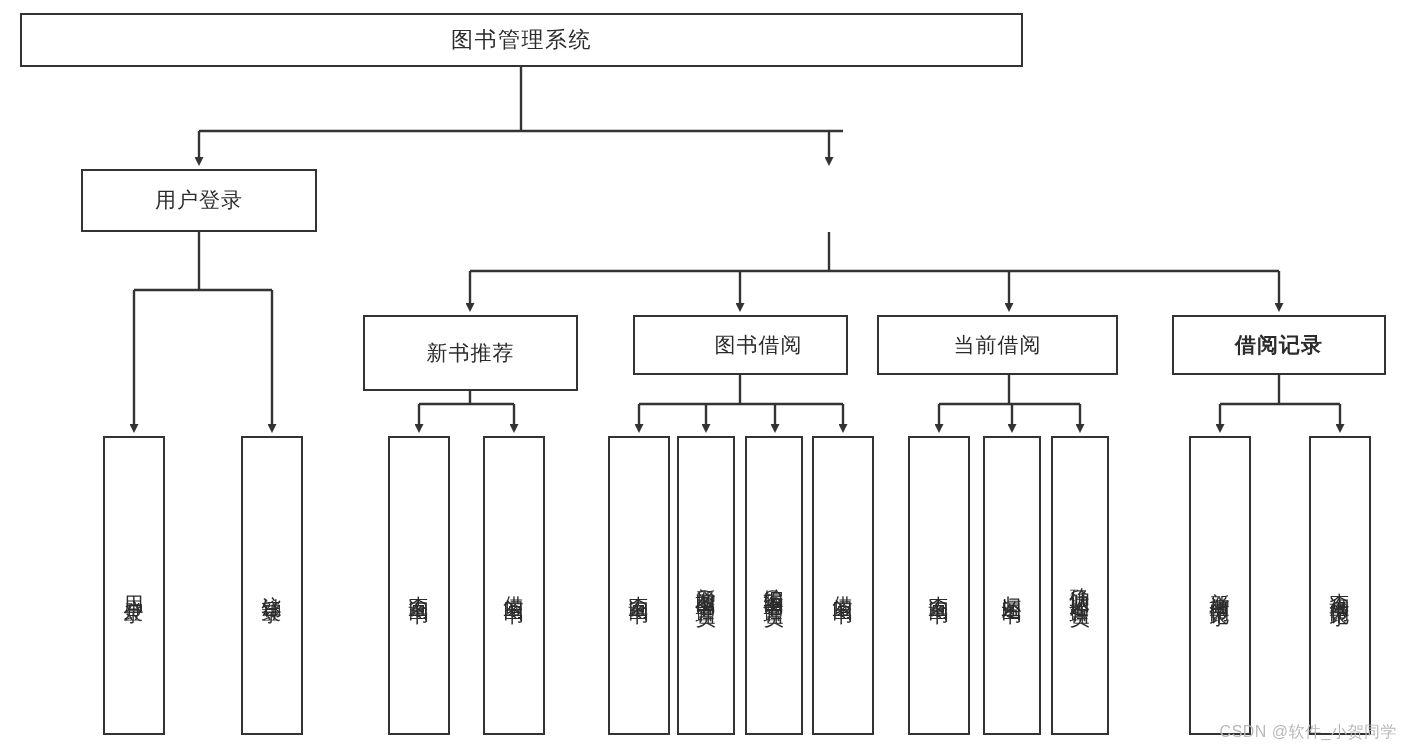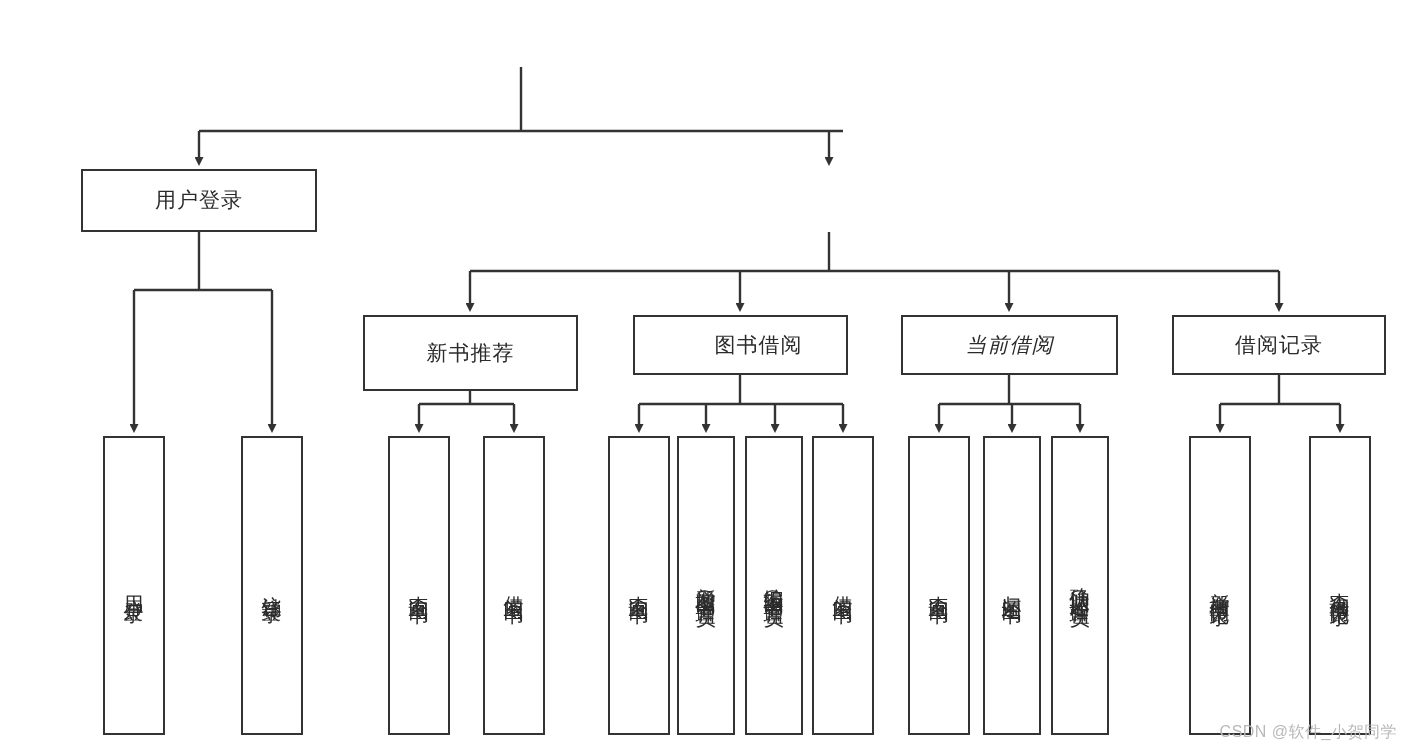--- a/index.html
+++ b/index.html
@@ -126,39 +126,42 @@
       <path d="M 1012,404 L 1012,425" marker-end="url(#arrowhead)"></path>
       <path d="M 1080,404 L 1080,425" marker-end="url(#arrowhead)"></path>
 
       <path d="M 1279,375 L 1279,404"></path>
       <path d="M 1220,404 L 1340,404"></path>
       <path d="M 1220,404 L 1220,425" marker-end="url(#arrowhead)"></path>
       <path d="M 1340,404 L 1340,425" marker-end="url(#arrowhead)"></path>
     </g>
   </svg>
 
+  <div class="node horiz root" style="left:20px; top:13px; width:1003px; height:54px;">
+    <span class="node-label">图书管理系统</span>
+  </div>
 
   <div class="node horiz" style="left:81px; top:169px; width:236px; height:63px;">
     <span class="node-label">用户登录</span>
   </div>
 
 
   <div class="node horiz" style="left:363px; top:315px; width:215px; height:76px;align-items:center;">
     <span class="node-label">新书推荐</span>
   </div>
 
   <div class="node horiz" style="left:633px; top:315px; width:215px; height:60px;padding-left:36px;">
     <span class="node-label">图书借阅</span>
   </div>
 
-  <div class="node horiz" style="left:901px; top:315px; width:217px; height:60px;font-style:italic;">
+  <div class="node horiz" style="left:877px; top:315px; width:241px; height:60px;">
     <span class="node-label">当前借阅</span>
   </div>
 
-  <div class="node horiz" style="left:1172px; top:315px; width:214px; height:60px;">
+  <div class="node horiz" style="left:1172px; top:315px; width:214px; height:60px;font-weight:bold;">
     <span class="node-label">借阅记录</span>
   </div>
 
   <div class="node vert" style="left:103px; top:436px; width:62px; height:299px;">
     <span class="node-label">用户登录</span>
   </div>
 
   <div class="node vert" style="left:241px; top:436px; width:62px; height:299px;">
     <span class="node-label">注销登录</span>
   </div>

